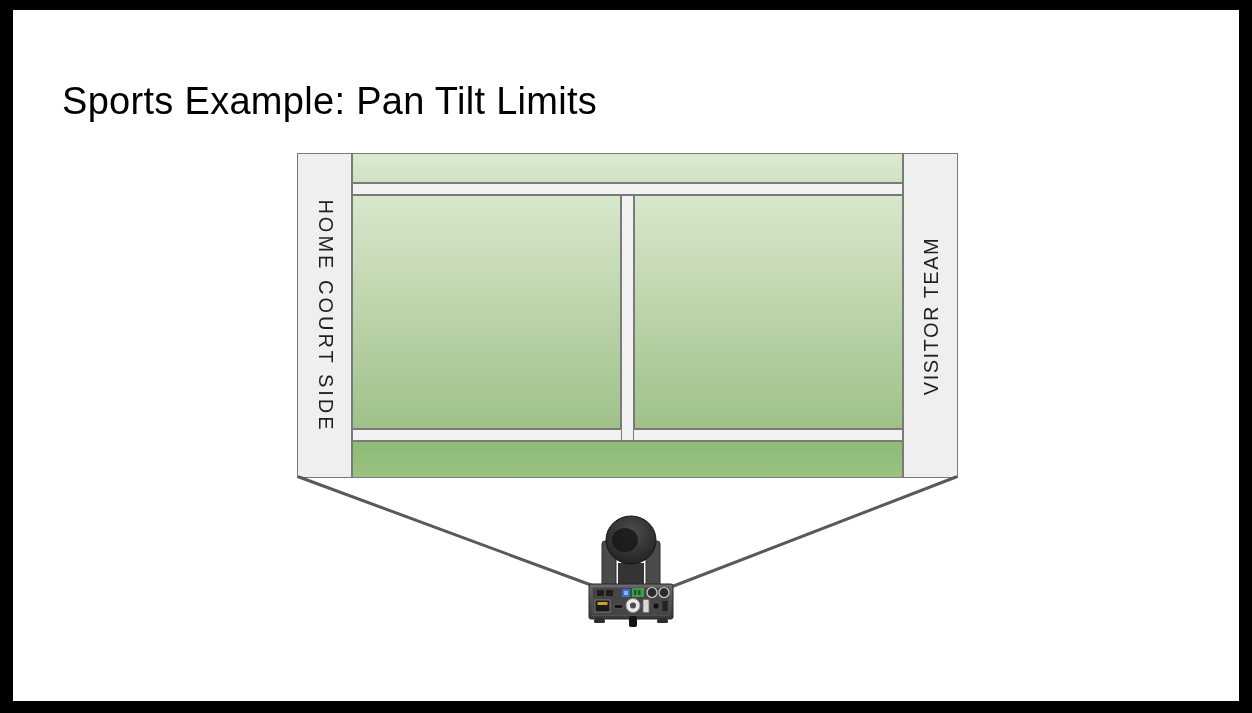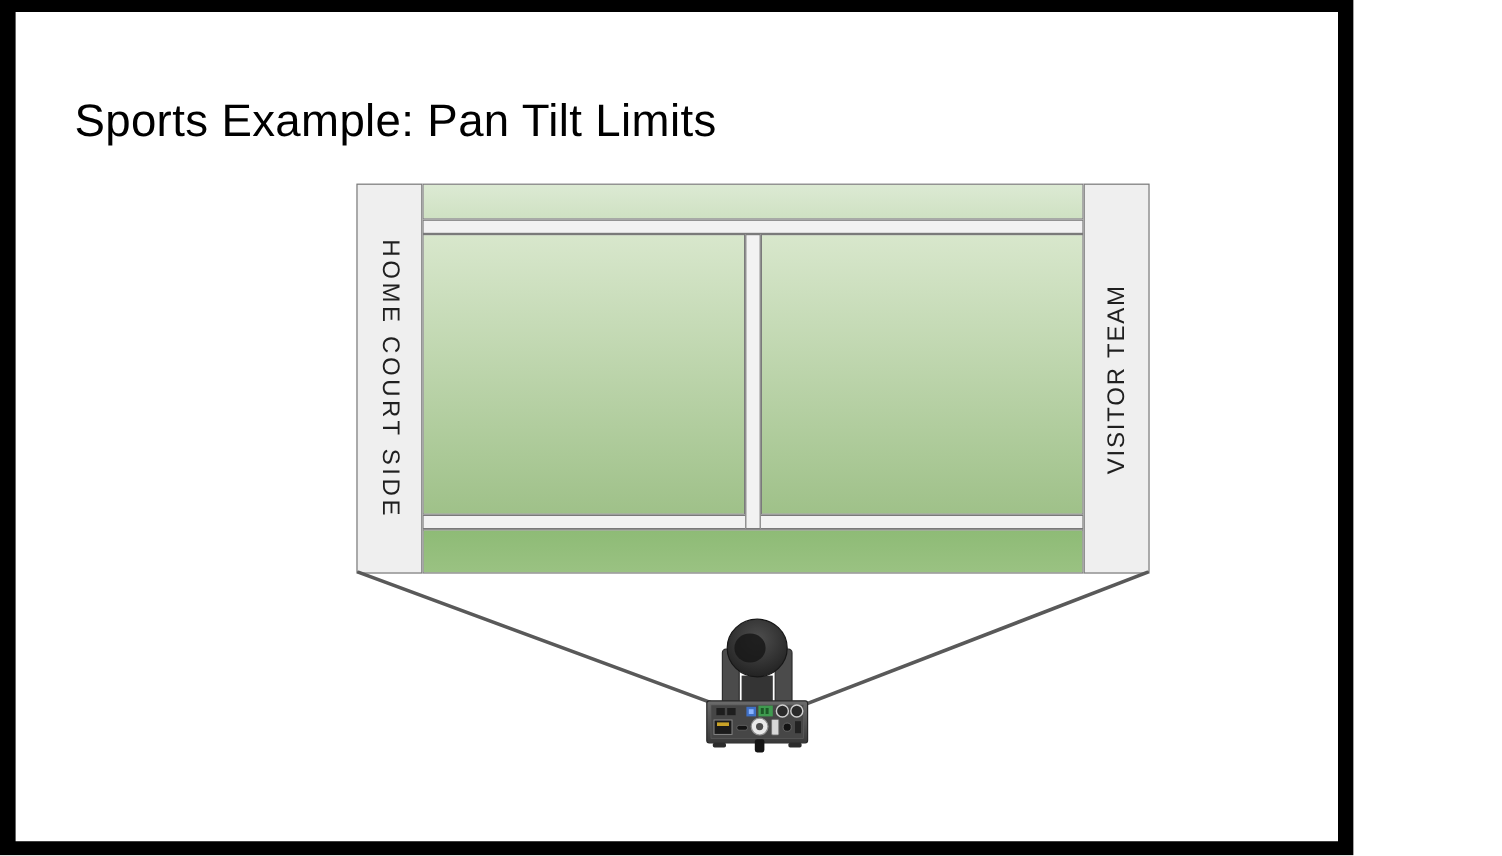--- a/index.html
+++ b/index.html
@@ -1,17 +1,17 @@
 <!DOCTYPE html>
 <html style="--frame: #000000; --title-text: #000000; --band-fill: #efefef; --band-border: #7a7a7a; --band-text: #1f1f1f; --top-strip-light: #dcead3; --top-strip-dark: #cfe1c3; --court-light: #d8e7cc; --court-dark: #9fc189; --bottom-strip-light: #8ebb76; --bottom-strip-dark: #9ac282; --divider-fill: #f2f2f2; --limit-line: #595959;"><head>
 <meta charset="utf-8">
 <style>
   html,body{margin:0;padding:0;background:#fff;}
   .stage{
-    position:relative;width:1128px;height:713px;background:#fff;overflow:hidden;
+    position:relative;width:1252px;height:713px;background:#fff;overflow:hidden;
     font-family:"Liberation Sans", sans-serif;
   }
   .frame{
     position:absolute;inset:0;border:solid var(--frame,#000);
     border-width:10px 13px 12px 13px;box-sizing:border-box;pointer-events:none;z-index:50;
   }
   .title{
     position:absolute;left:62px;top:82px;margin:0;font-weight:400;
     font-size:38px;line-height:1.05;color:var(--title-text,#000);letter-spacing:0.3px;
   }

